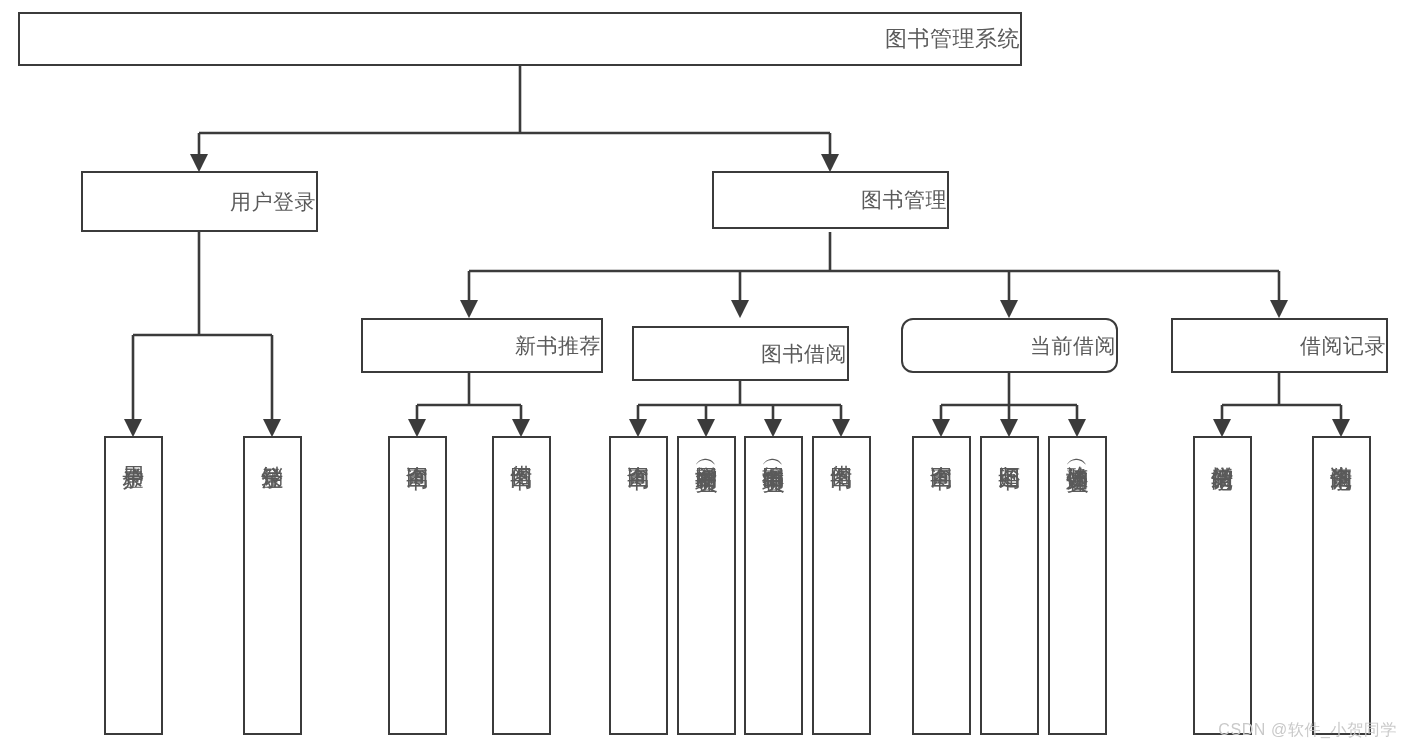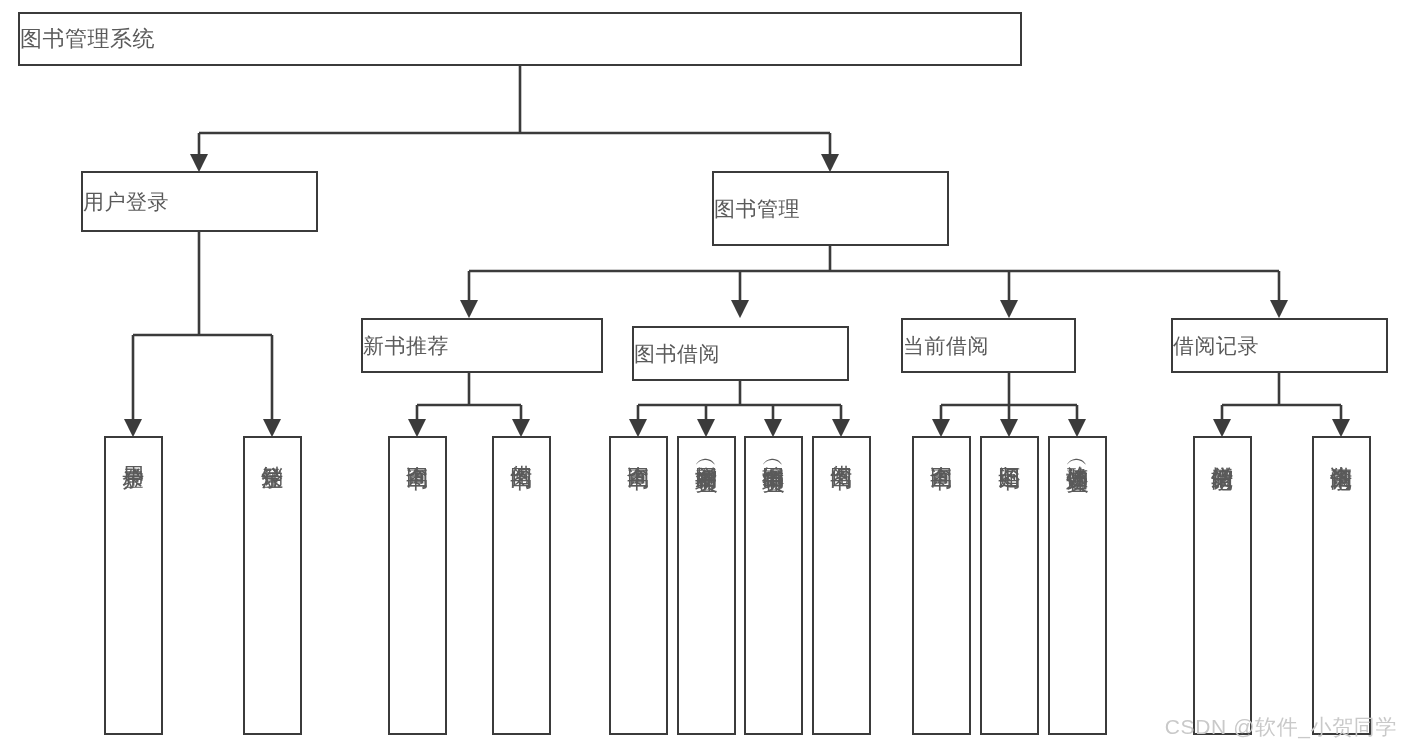--- a/index.html
+++ b/index.html
@@ -25,21 +25,21 @@
     height: 747px;
     pointer-events: none;
   }
   .node {
     position: absolute;
     box-sizing: border-box;
     background: #ffffff;
     border: 2px solid #3b3b3b;
     display: flex;
     align-items: center;
-    justify-content: flex-start;
+    justify-content: flex-end;
   }
   .node .label {
     color: #5a5a5a;
     font-size: 21px;
     line-height: 1.12;
     letter-spacing: 0.5px;
     white-space: nowrap;
     text-align: center;
   }
   .node.root .label { font-size: 22px; }
@@ -55,21 +55,21 @@
     line-height: 1.06;
     letter-spacing: 1px;
     white-space: pre-line;
     text-align: left;
   }
   .watermark {
     position: absolute;
     right: 8px;
     bottom: 6px;
     color: #c9c9c9;
-    font-size: 21px;
+    font-size: 16px;
     letter-spacing: 0.6px;
     white-space: nowrap;
     font-family: "Liberation Sans", "DejaVu Sans", sans-serif;
   }
 </style>
 </head>
 <body>
 
 <div id="canvas">
 
@@ -123,31 +123,31 @@
     </g>
   </svg>
 
   <div class="node root" style="left:18px; top:12px; width:1004px; height:54px;">
     <span class="label">图书管理系统</span>
   </div>
 
   <div class="node" style="left:81px; top:171px; width:237px; height:61px;">
     <span class="label">用户登录</span>
   </div>
-  <div class="node" style="left:712px; top:171px; width:237px; height:75px;">
+  <div class="node" style="left:712px; top:171px; width:237px; height:58px;">
     <span class="label">图书管理</span>
   </div>
 
   <div class="node" style="left:361px; top:318px; width:242px; height:55px;">
     <span class="label">新书推荐</span>
   </div>
   <div class="node" style="left:632px; top:318px; width:217px; height:55px;margin-top:8px;">
     <span class="label">图书借阅</span>
   </div>
-  <div class="node" style="left:901px; top:318px; width:175px; height:55px;">
+  <div class="node" style="left:901px; top:318px; width:217px; height:55px;border-radius:12px;">
     <span class="label">当前借阅</span>
   </div>
   <div class="node" style="left:1171px; top:318px; width:217px; height:55px;">
     <span class="label">借阅记录</span>
   </div>
 
   <div class="node leaf" style="left:104px; top:436px; width:59px; height:299px;">
     <span class="label">用户登录</span>
   </div>
   <div class="node leaf" style="left:243px; top:436px; width:59px; height:299px;">

